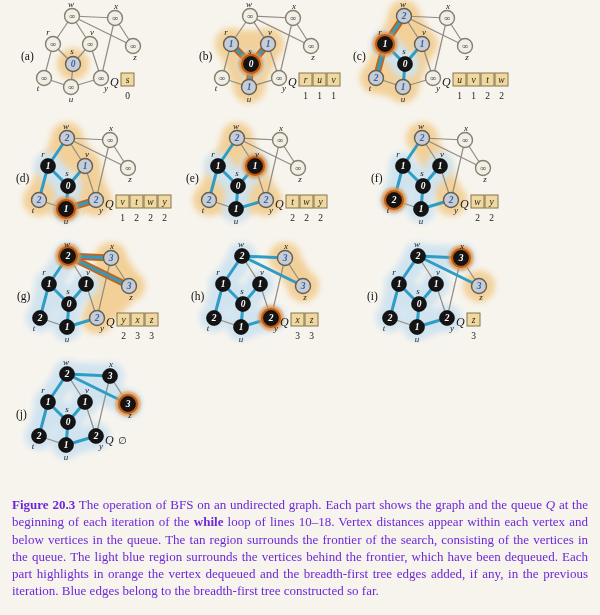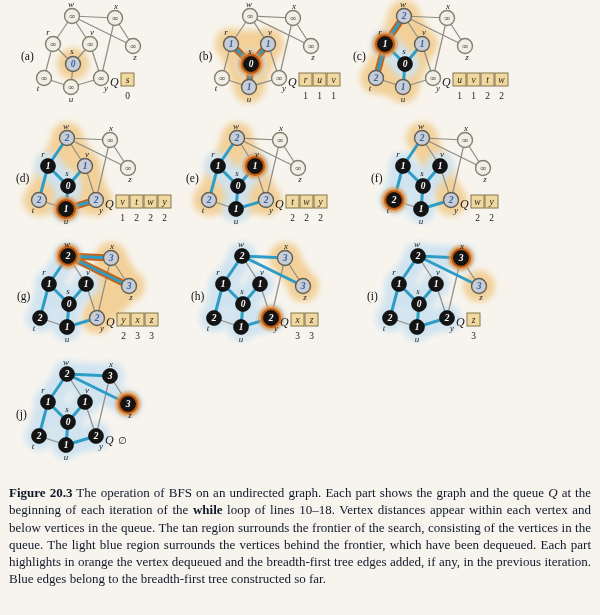--- a/index.html
+++ b/index.html
@@ -1,21 +1,21 @@
 <!DOCTYPE html>
 <html><head>
 <meta charset="utf-8">
 <style>
   html,body{margin:0;padding:0;}
   body{width:600px;height:615px;font-family:"Liberation Serif",serif;}
   .page{position:relative;width:600px;height:615px;background:#f7f4ee;overflow:hidden;}
   #figure-canvas{position:absolute;left:0;top:0;width:600px;height:482px;}
   #figure-canvas svg{position:absolute;overflow:visible;}
-  .caption{position:absolute;left:0;top:484px;margin:0;padding:0 9px;
-           font-size:13px;line-height:17.3px;color:#0f172a;text-align:justify;}
+  .caption{position:absolute;left:0;top:484px;margin:12px;padding:0 0;
+           font-size:13px;line-height:17.3px;color:#6d28d9;text-align:justify;}
   .caption .b{font-weight:bold;}
   .caption .i{font-style:italic;}
   svg text{user-select:none;}
 </style>
 </head>
 <body>
 
 <div class="page" style="background: rgb(247, 244, 238);">
   <div id="figure-canvas">
       <svg width="180" height="120" style="left: 20px; top: 2px;">

